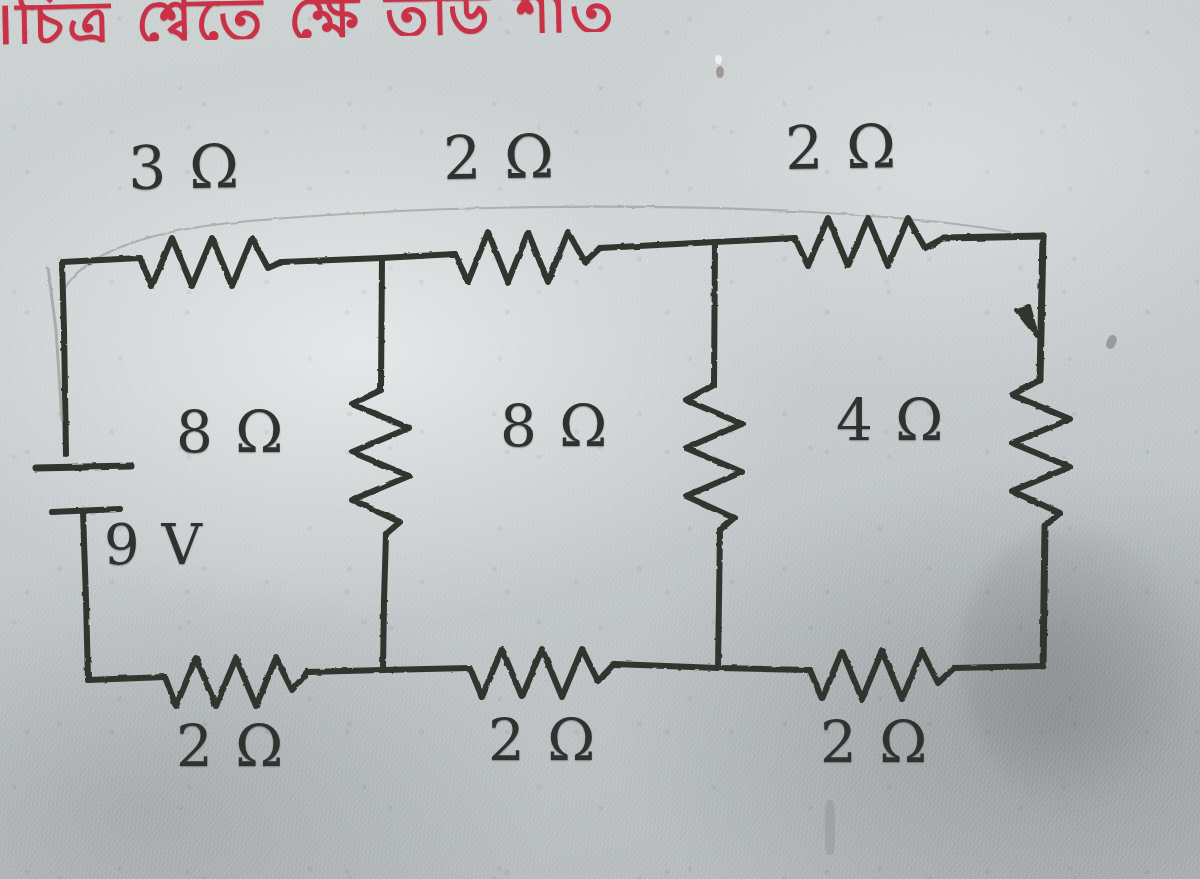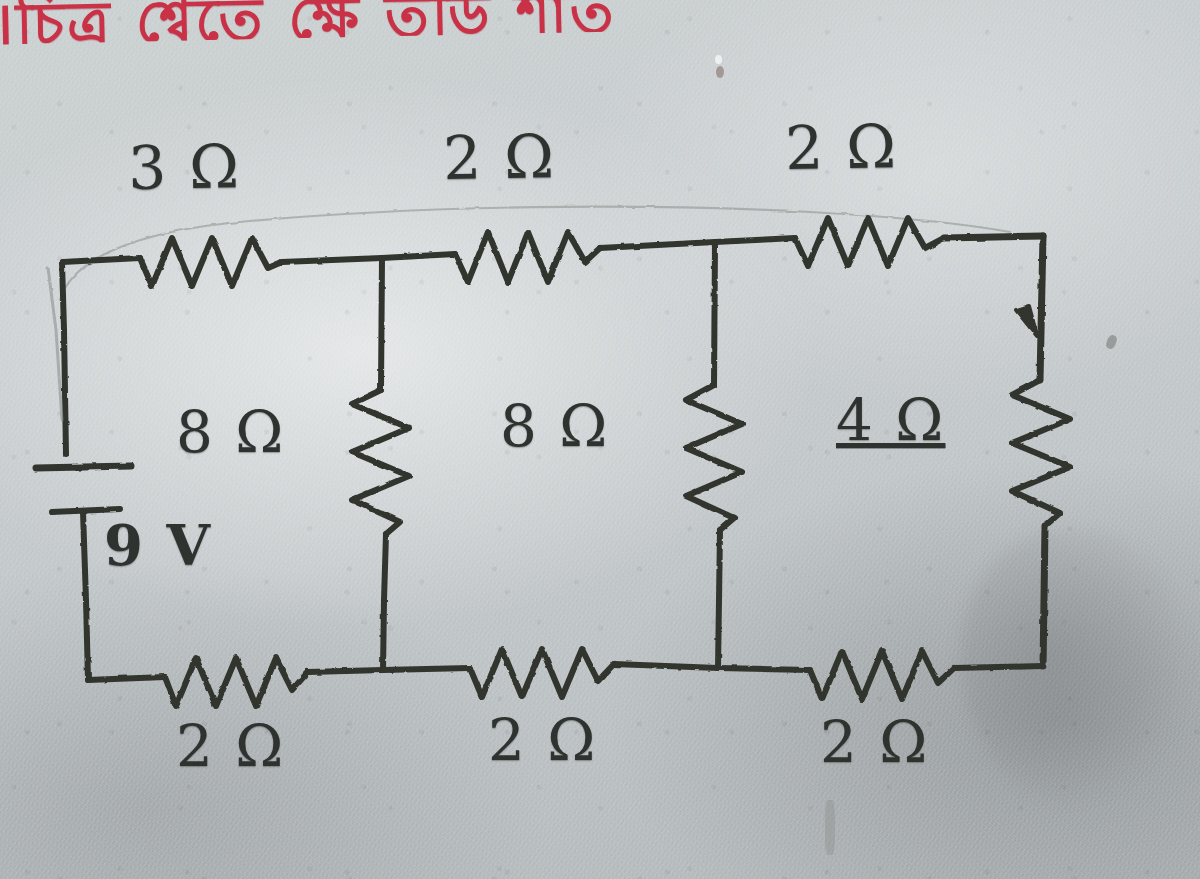--- a/index.html
+++ b/index.html
@@ -164,23 +164,23 @@
   <div class="lbl" style="left:128px;top:132px;font-size:60px;transform:rotate(-1deg);">3 Ω</div>
 
   <div class="lbl" style="left:443px;top:122px;font-size:60px;transform:rotate(-1deg);">2 Ω</div>
 
   <div class="lbl" style="left:785px;top:112px;font-size:60px;transform:rotate(-1deg);">2 Ω</div>
 
   <div class="lbl" style="left:176px;top:398px;font-size:58px;">8 Ω</div>
 
   <div class="lbl" style="left:500px;top:392px;font-size:58px;">8 Ω</div>
 
-  <div class="lbl" style="left:836px;top:386px;font-size:58px;text-decoration:underline;">4 Ω</div>
+  <div class="lbl" style="left:836px;top:386px;font-size:58px;">4 Ω</div>
 
   <div class="lbl" style="left:176px;top:712px;font-size:58px;">2 Ω</div>
 
   <div class="lbl" style="left:488px;top:706px;font-size:58px;">2 Ω</div>
 
   <div class="lbl" style="left:820px;top:708px;font-size:58px;">2 Ω</div>
 
-  <div class="lbl" style="left:104px;top:512px;font-size:56px;font-weight:bold;">9 V</div>
+  <div class="lbl" style="left:104px;top:512px;font-size:56px;">9 V</div>
 
 </div>
 
 </body></html>

